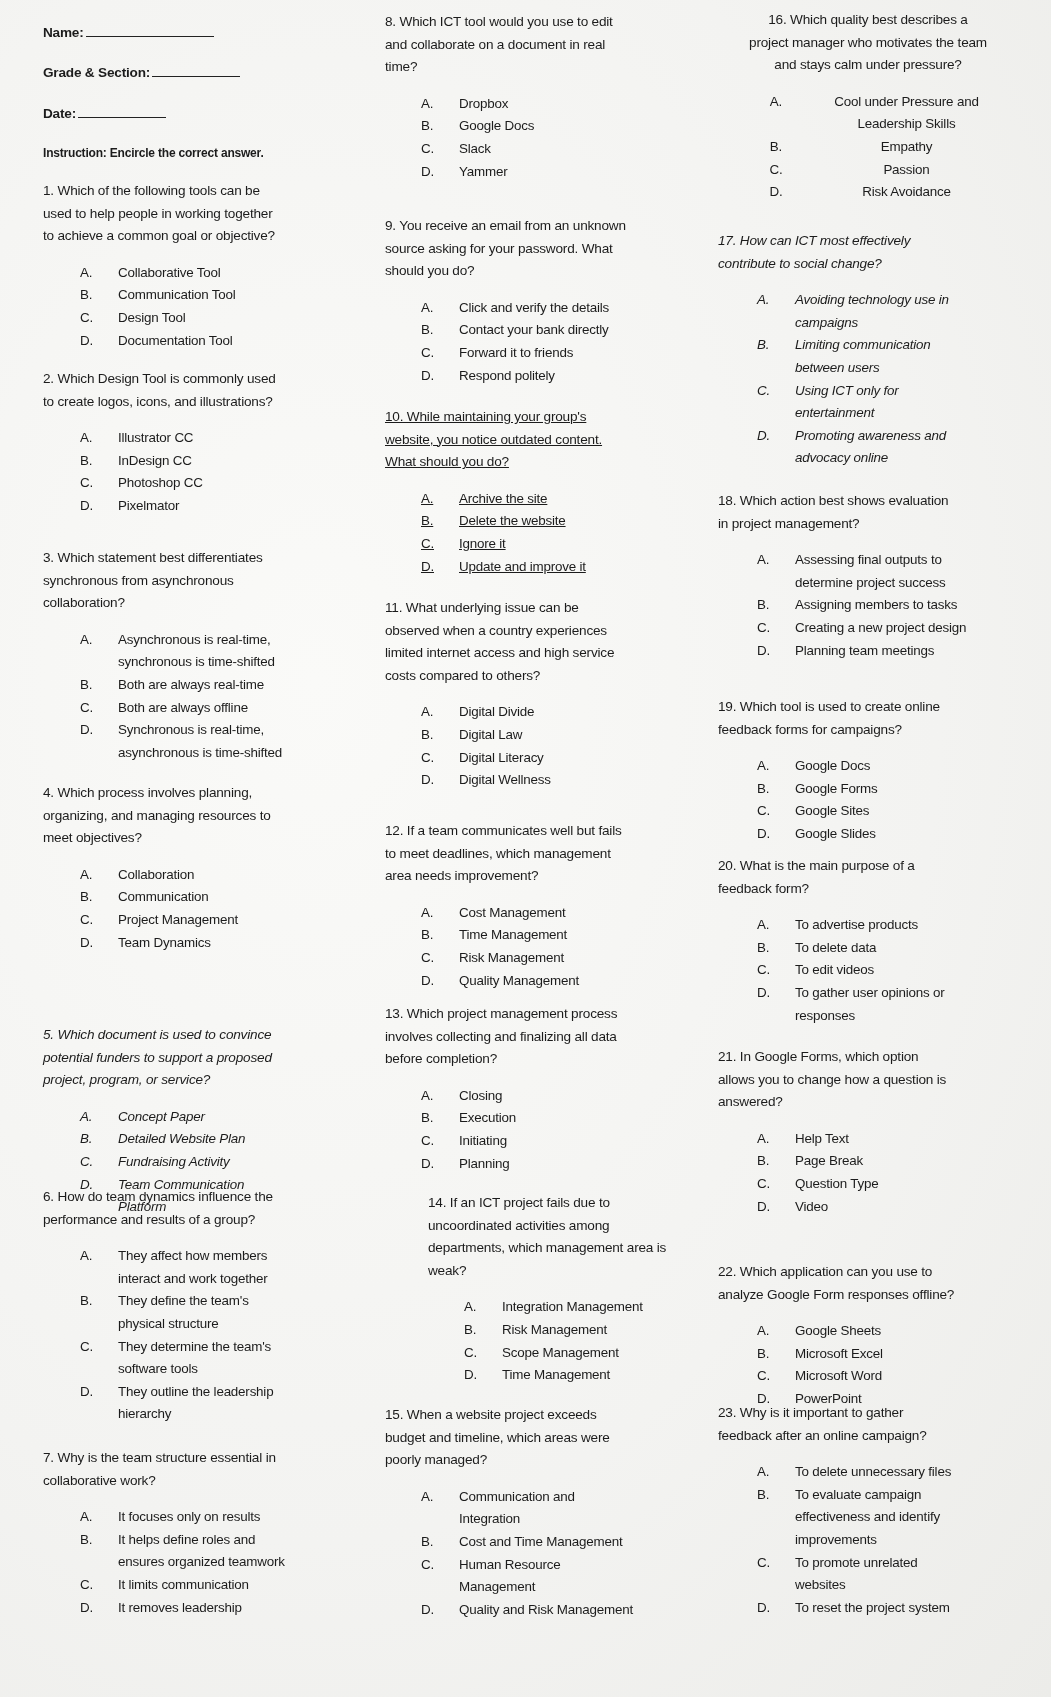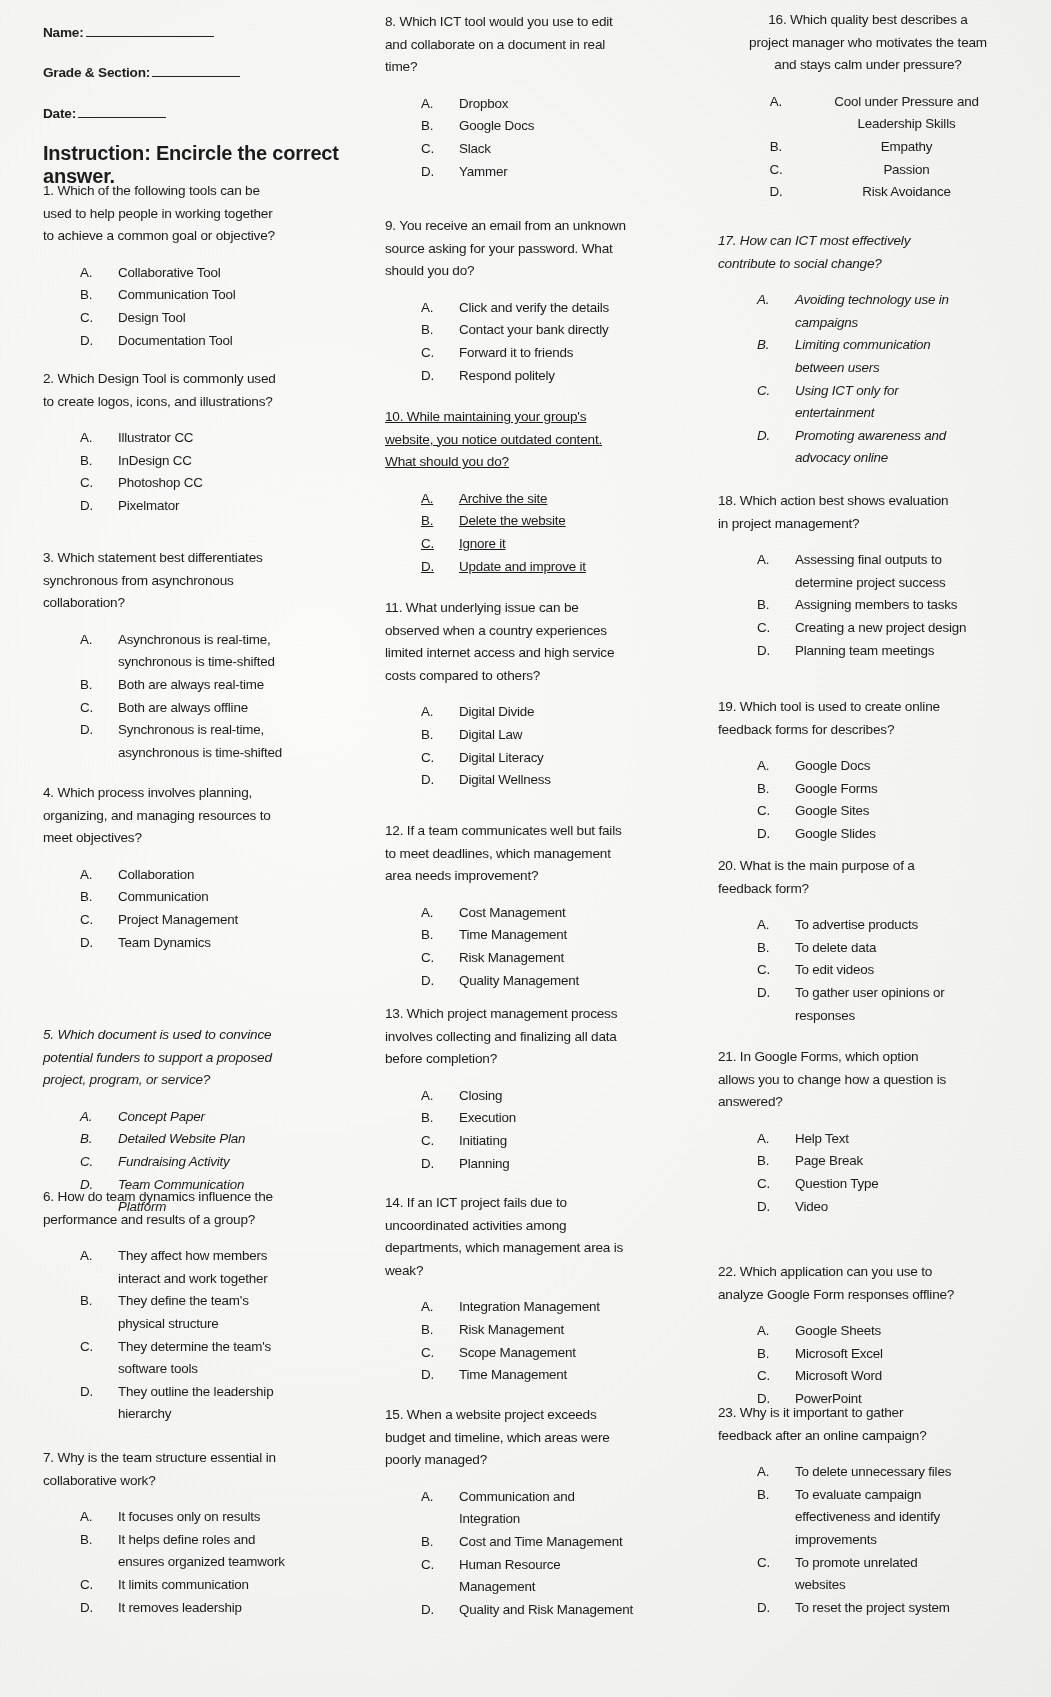--- a/index.html
+++ b/index.html
@@ -34,21 +34,21 @@
 
 <div class="blk col1 hdr" style="top:22px;">
   <span>Name:</span><span class="line" style="width:128px;"></span>
 </div>
 <div class="blk col1 hdr" style="top:62px;">
   <span>Grade &amp; Section:</span><span class="line" style="width:88px;"></span>
 </div>
 <div class="blk col1 hdr" style="top:103px;">
   <span>Date:</span><span class="line" style="width:88px;"></span>
 </div>
-<div class="blk col1" style="top:142px; font-weight:bold; font-size:20px;">Instruction: Encircle the correct answer.</div>
+<div class="blk col1" style="top:142px; font-weight:bold; font-size:12px;">Instruction: Encircle the correct answer.</div>
 
 <div id="questions-root">
     <div class="blk col1" style="top: 180px;">
       <div class="q">
         <div>1. Which of the following tools can be</div>
         <div>used to help people in working together</div>
         <div>to achieve a common goal or objective?</div>
       </div>
       <div class="opts">
         <div class="opt">
@@ -472,21 +472,21 @@
           </span>
         </div>
         <div class="opt">
           <span class="ltr">D.</span>
           <span class="txt">
             <div>Planning</div>
           </span>
         </div>
       </div>
     </div>
-    <div class="blk col2" style="top: 1192px;">
+    <div class="blk col2" style="top: 1192px; margin-left: 43px;">
       <div class="q">
         <div>14. If an ICT project fails due to</div>
         <div>uncoordinated activities among</div>
         <div>departments, which management area is</div>
         <div>weak?</div>
       </div>
       <div class="opts">
         <div class="opt">
           <span class="ltr">A.</span>
           <span class="txt">
@@ -647,21 +647,21 @@
           <span class="ltr">D.</span>
           <span class="txt">
             <div>Planning team meetings</div>
           </span>
         </div>
       </div>
     </div>
     <div class="blk col3" style="top: 686px; margin-top: 10px;">
       <div class="q">
         <div>19. Which tool is used to create online</div>
-        <div>feedback forms for describes?</div>
+        <div>feedback forms for campaigns?</div>
       </div>
       <div class="opts">
         <div class="opt">
           <span class="ltr">A.</span>
           <span class="txt">
             <div>Google Docs</div>
           </span>
         </div>
         <div class="opt">
           <span class="ltr">B.</span>

